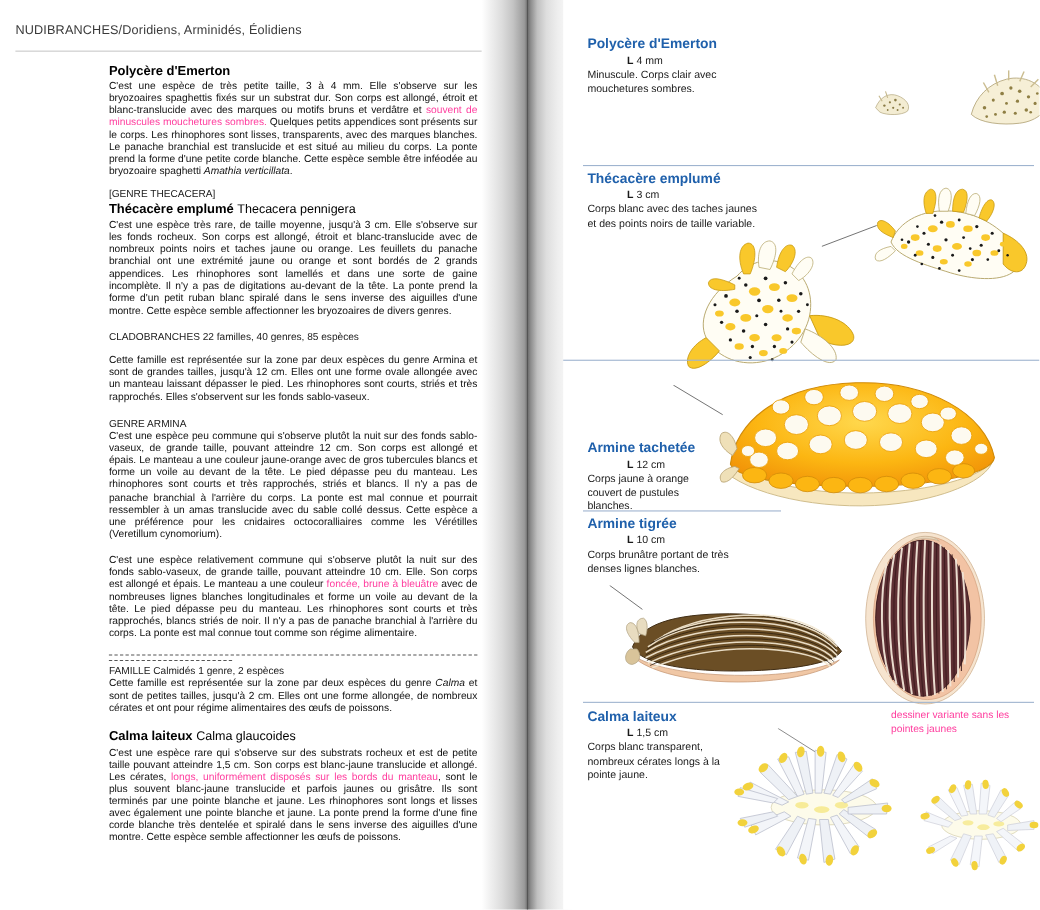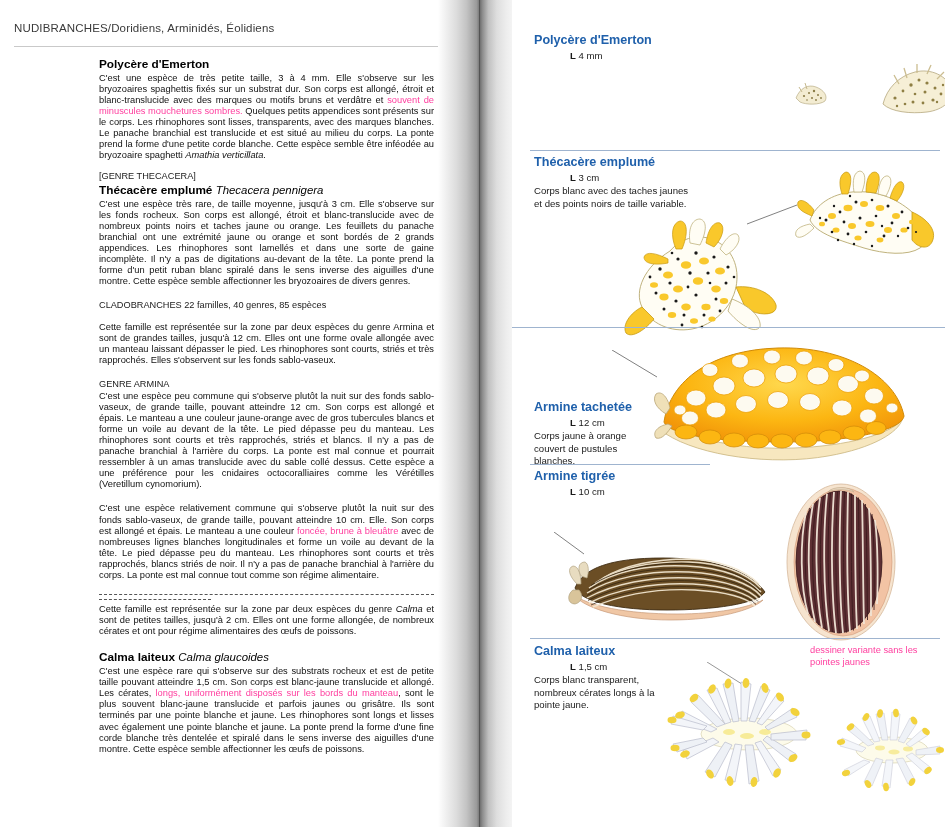--- a/index.html
+++ b/index.html
@@ -27,21 +27,21 @@
   }
 
   #left-col{
     position:absolute;left:99px;top:57px;width:335px;
   }
 
   .sp-title{
     font-size:11.8px;font-weight:bold;color:#000;
     margin:0 0 1px 0;line-height:1.25;
   }
-  .sp-title .latin{font-weight:normal;font-style:italic;font-size:11.4px;}
+  .sp-title .latin{font-weight:normal;font-size:11.4px;}
 
   .body-p{
     font-size:9.3px;line-height:11.1px;color:#111;
     text-align:justify;margin:0;
     hyphens:none;
   }
   .body-p .it{font-style:italic;}
   .hl{color:#ff3d9e;}
 
   .small-caps-line{
@@ -153,20 +153,21 @@
 
       <p class="body-p"><span>C'est une espèce relativement commune qui s'observe plutôt la nuit sur des fonds sablo-vaseux, de grande taille, pouvant atteindre 10 cm. Elle. Son corps est allongé et épais. Le manteau a une couleur </span><span class="hl">foncée, brune à bleuâtre</span><span> avec de nombreuses lignes blanches longitudinales et forme un voile au devant de la tête. Le pied dépasse peu du manteau. Les rhinophores sont courts et très rapprochés, blancs striés de noir. Il n'y a pas de panache branchial à l'arrière du corps. La ponte est mal connue tout comme son régime alimentaire.</span></p>
 
       <div class="gap-l"></div>
 
       <hr class="dash-rule full">
       <hr class="dash-rule short">
 
       <div style="height:4px;"></div>
 
+      <p class="small-caps-line">FAMILLE Calmidés 1 genre, 2 espèces</p>
       <p class="body-p"><span>Cette famille est représentée sur la zone par deux espèces du genre </span><span class="it">Calma</span><span> et sont de petites tailles, jusqu'à 2 cm. Elles ont une forme allongée, de nombreux cérates et ont pour régime alimentaires des œufs de poissons.</span></p>
 
       <div class="gap-l"></div>
 
       <div class="sp-title">
         <span>Calma laiteux</span>
         <span class="latin">Calma glaucoides</span>
       </div>
       <p class="body-p"><span>C'est une espèce rare qui s'observe sur des substrats rocheux et est de petite taille pouvant atteindre 1,5 cm. Son corps est blanc-jaune translucide et allongé. Les cérates, </span><span class="hl">longs, uniformément disposés sur les bords du manteau</span><span>, sont le plus souvent blanc-jaune translucide et parfois jaunes ou grisâtre. Ils sont terminés par une pointe blanche et jaune. Les rhinophores sont longs et lisses avec également une pointe blanche et jaune. La ponte prend la forme d'une fine corde blanche très dentelée et spiralé dans le sens inverse des aiguilles d'une montre. Cette espèce semble affectionner les œufs de  poissons.</span></p>
 
@@ -176,20 +177,24 @@
   <div id="gutter"></div>
   <div id="gutter-line"></div>
 
   <div id="right-page">
 
     <div class="cap-block" style="left:22px;top:33px;width:200px;">
       <div class="cap-title">Polycère d'Emerton</div>
       <div class="cap-size">
         <b>L</b>
         <span>4 mm</span>
+      </div>
+      <div class="cap-desc">
+        <span>Minuscule. Corps clair avec</span><br>
+        <span>mouchetures sombres.</span>
       </div>
     </div>
 
     <div class="illus" style="left:280px;top:78px;">
       <svg width="40" height="30" viewBox="0 0 40 30">
         <path d="M4 20 C8 10,16 6,24 9 C32 12,36 18,33 23 C28 27,14 27,8 24 Z" fill="#f3ecd2" stroke="#b9ad86" stroke-width=".7"></path>
         <g fill="#8a7b46">
           <circle cx="12" cy="18" r="1.1"></circle>
             <circle cx="17" cy="15" r="1"></circle>
           <circle cx="22" cy="13" r="1.2"></circle>
@@ -460,20 +465,24 @@
     </div>
 
     <div class="r-rule" style="left:18px;top:464px;width:180px;"></div>
 
     <div class="cap-block" style="left:22px;top:469px;width:200px;">
       <div class="cap-title">Armine tigrée</div>
       <div class="cap-size">
         <b>L</b>
         <span>10 cm</span>
       </div>
+      <div class="cap-desc">
+        <span>Corps brunâtre portant de très</span><br>
+        <span>denses lignes blanches.</span>
+      </div>
     </div>
 
     <svg class="leader" style="left:42px;top:532px;" width="32" height="24">
       <line x1="0" y1="0" x2="30" y2="22" stroke="#4a4a4a" stroke-width=".7"></line>
     </svg>
 
     <div class="illus" style="left:55px;top:548px;">
       <svg width="205" height="75" viewBox="0 0 205 75">
         <defs>
           <linearGradient id="gBrown" x1="0" y1="0" x2="0" y2="1">

